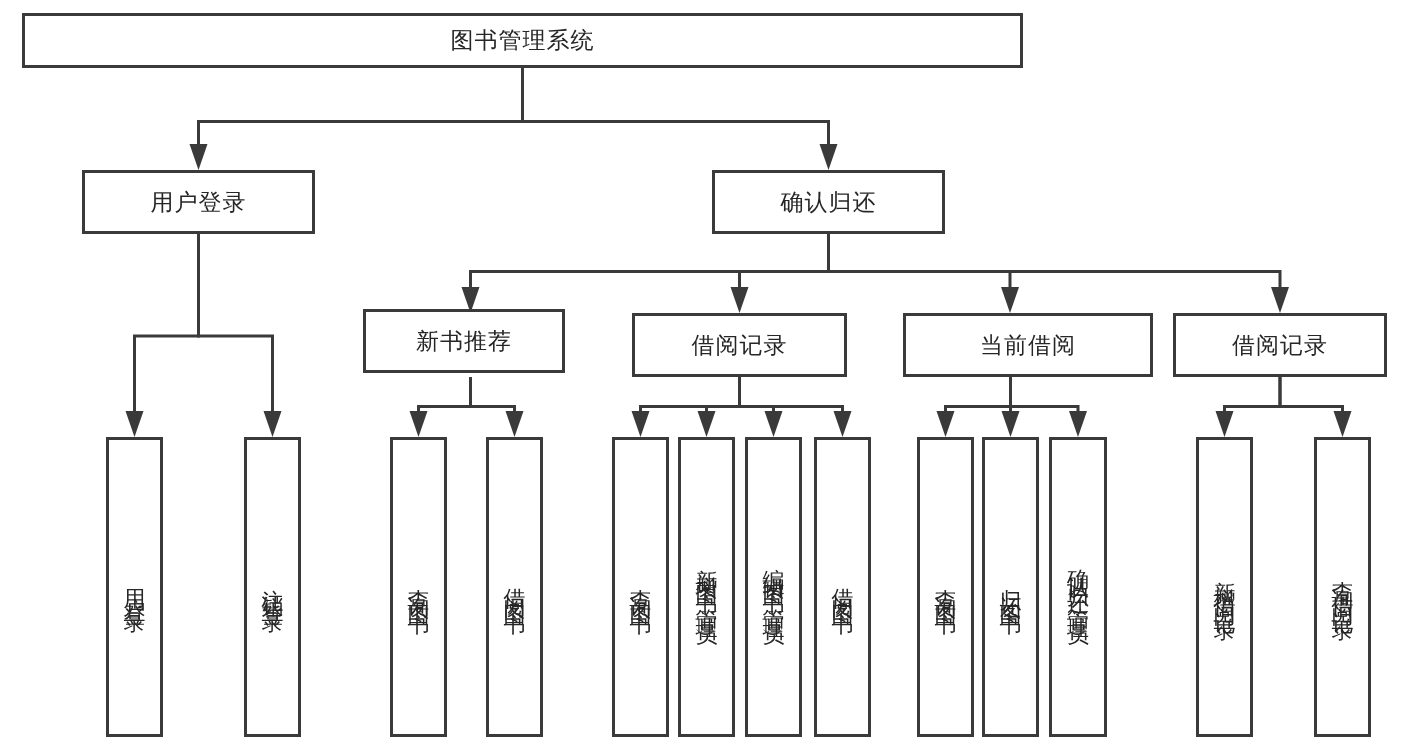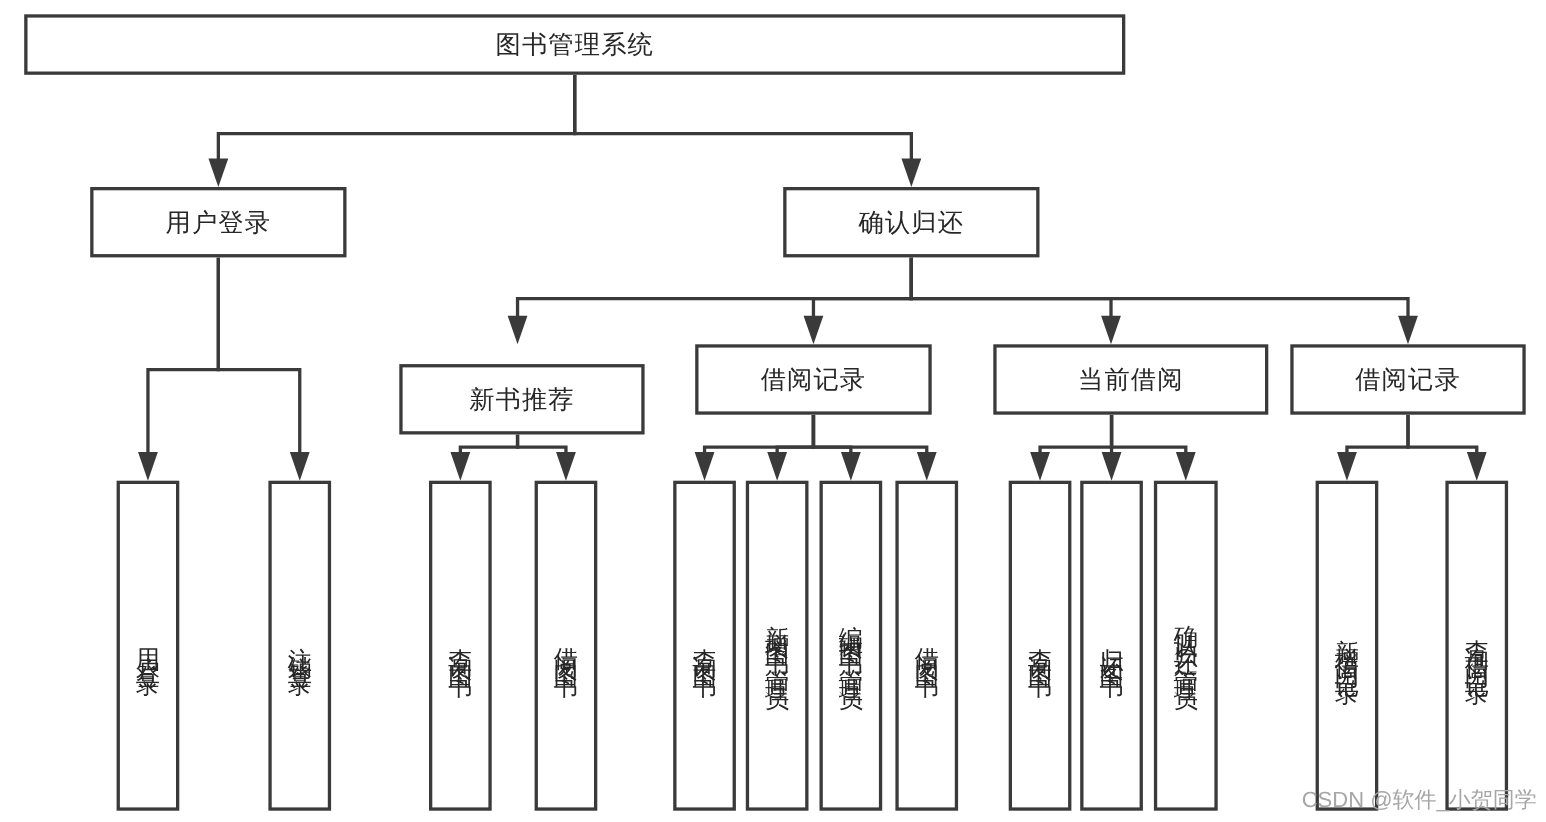--- a/index.html
+++ b/index.html
@@ -116,21 +116,21 @@
     <span class="lbl">图书管理系统</span>
   </div>
 
   <div class="node" style="left:82px;top:170px;width:233px;height:64px">
     <span class="lbl">用户登录</span>
   </div>
   <div class="node" style="left:712px;top:170px;width:233px;height:64px">
     <span class="lbl">确认归还</span>
   </div>
 
-  <div class="node" style="left:363px;top:331px;width:223px;height:64px">
+  <div class="node" style="left:363px;top:309px;width:202px;height:64px">
     <span class="lbl">新书推荐</span>
   </div>
   <div class="node" style="left:632px;top:313px;width:215px;height:64px">
     <span class="lbl">借阅记录</span>
   </div>
   <div class="node" style="left:903px;top:313px;width:250px;height:64px">
     <span class="lbl">当前借阅</span>
   </div>
   <div class="node" style="left:1173px;top:313px;width:214px;height:64px">
     <span class="lbl">借阅记录</span>
@@ -173,15 +173,14 @@
     <span class="lbl">确认归还（管理员）</span>
   </div>
 
   <div class="node vert" style="left:1196px;top:437px;width:57px;height:300px">
     <span class="lbl">新增借阅记录</span>
   </div>
   <div class="node vert" style="left:1314px;top:437px;width:57px;height:300px">
     <span class="lbl">查询借阅记录</span>
   </div>
 
-  <div class="watermark">CSDN @软件_小贺同学</div>
 
 </div>
 
 </body></html>

